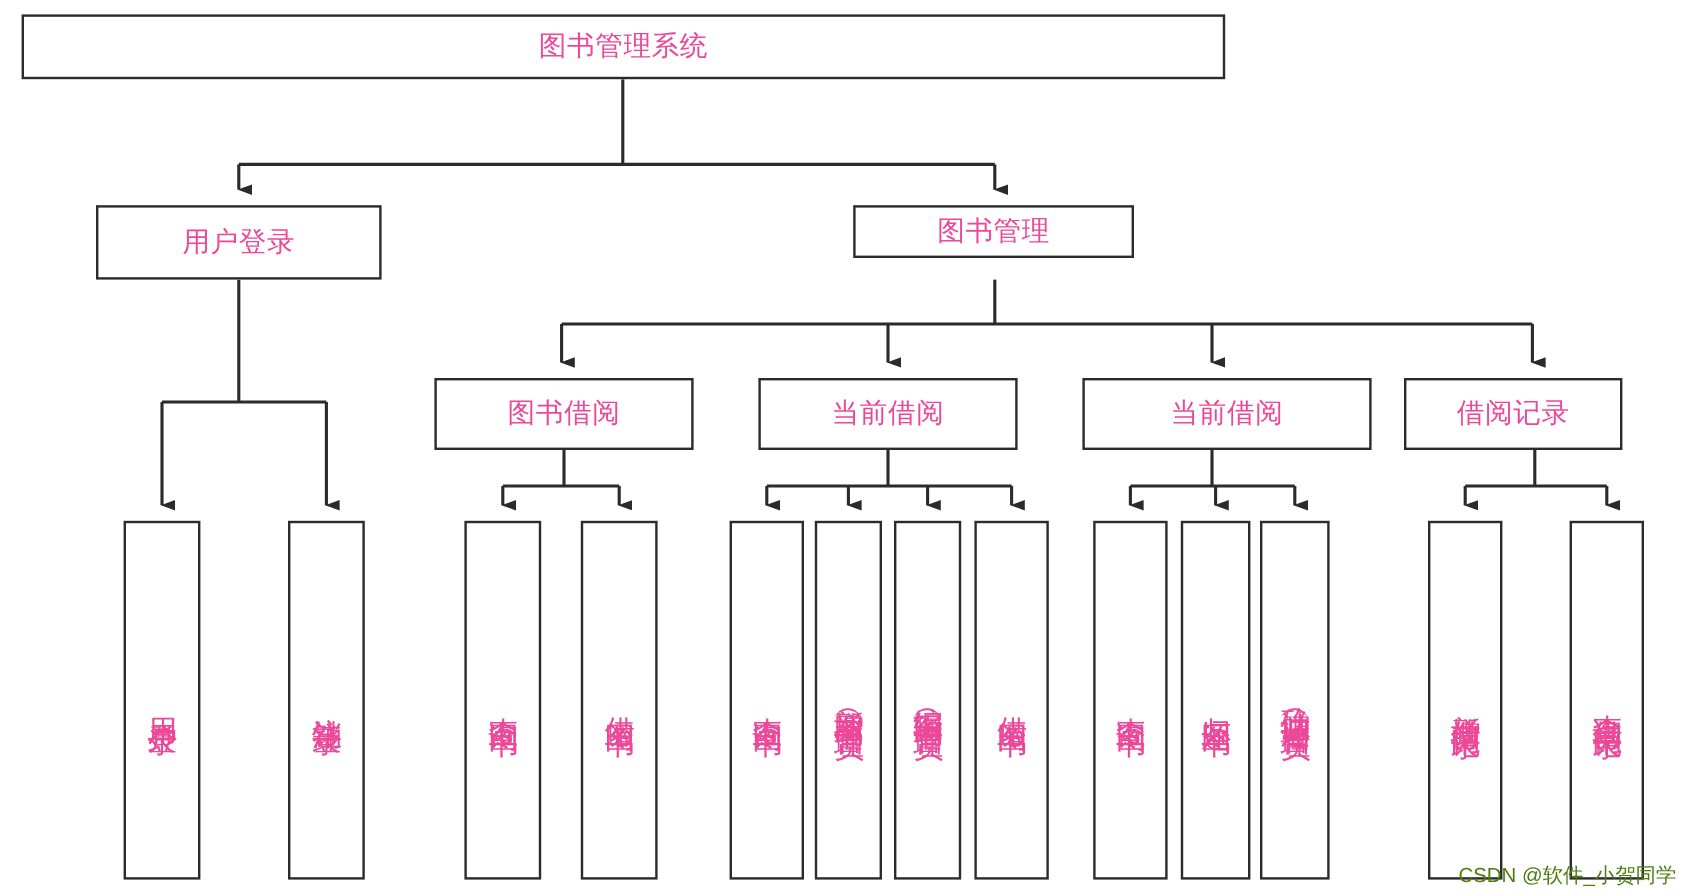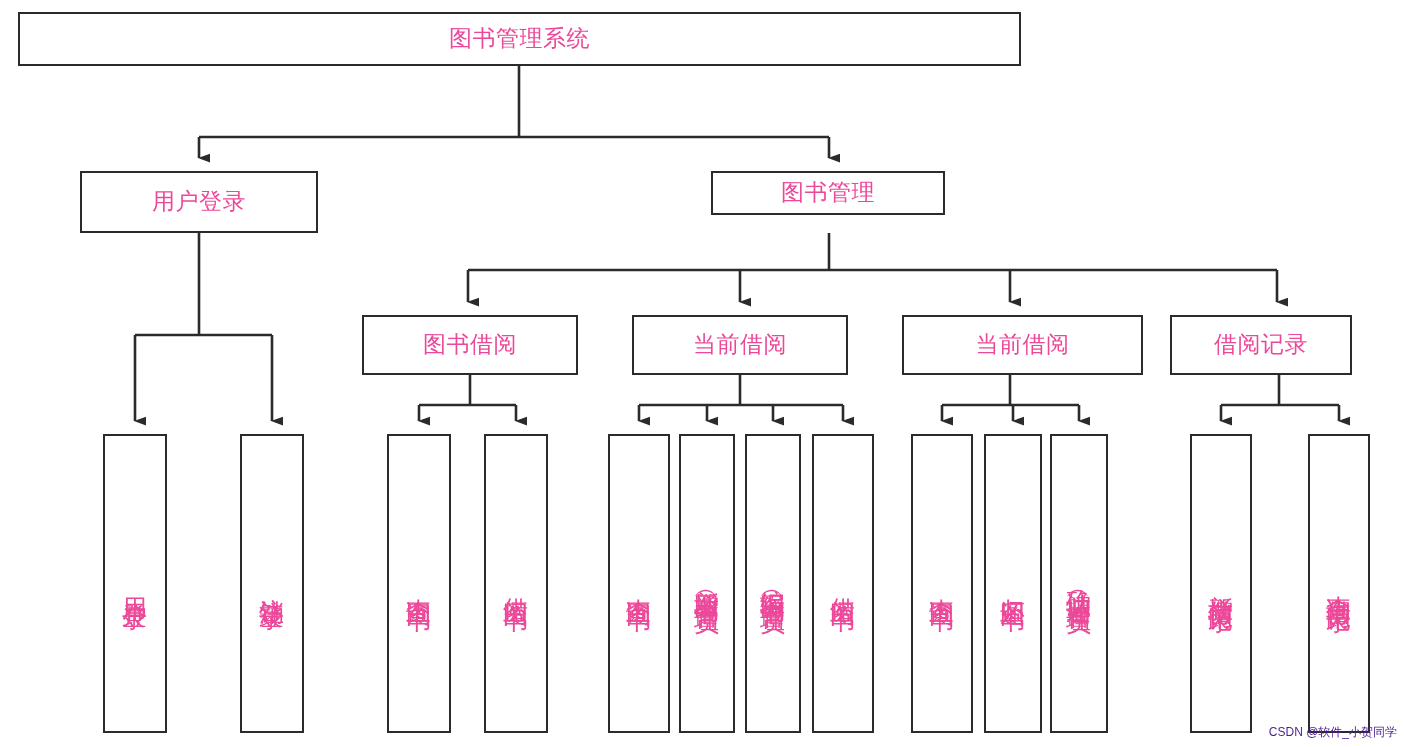--- a/index.html
+++ b/index.html
@@ -54,22 +54,22 @@
     writing-mode: vertical-rl;
     text-orientation: upright;
     font-size: 25px;
     line-height: 1.28;
     letter-spacing: 3px;
   }
   .watermark {
     position: absolute;
     right: 8px;
     bottom: 6px;
-    font-size: 12px;
-    color: #4c1d95;
+    font-size: 17px;
+    color: #4d7c0f;
     white-space: nowrap;
     z-index: 5;
     font-family: "Liberation Sans", "DejaVu Sans", sans-serif;
   }
 </style>
 </head>
 <body>
 
 <div id="diagram-root">
 

